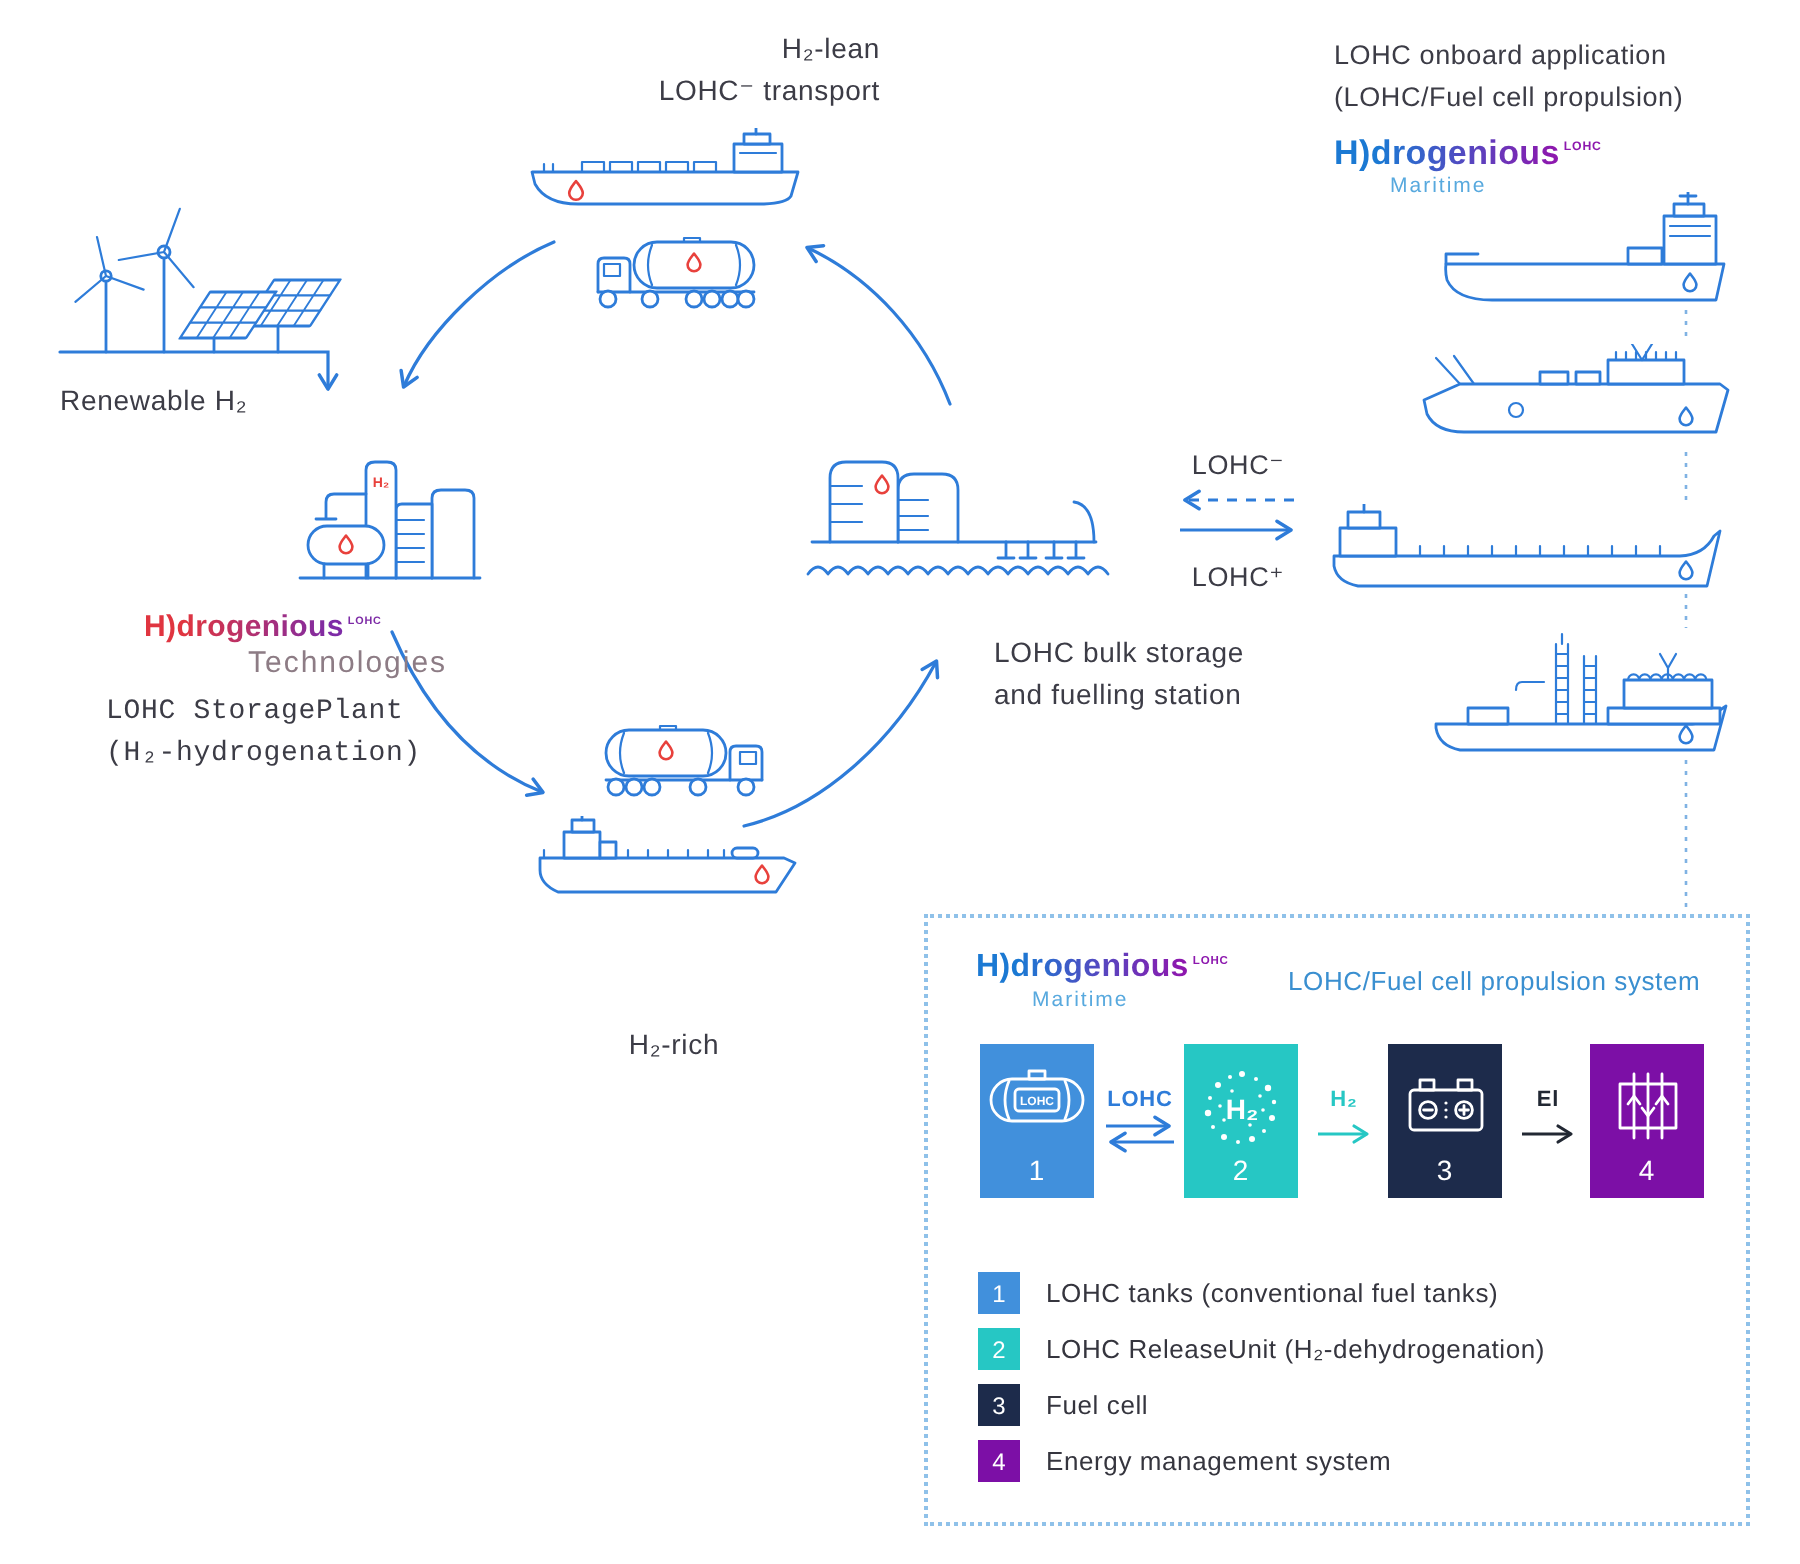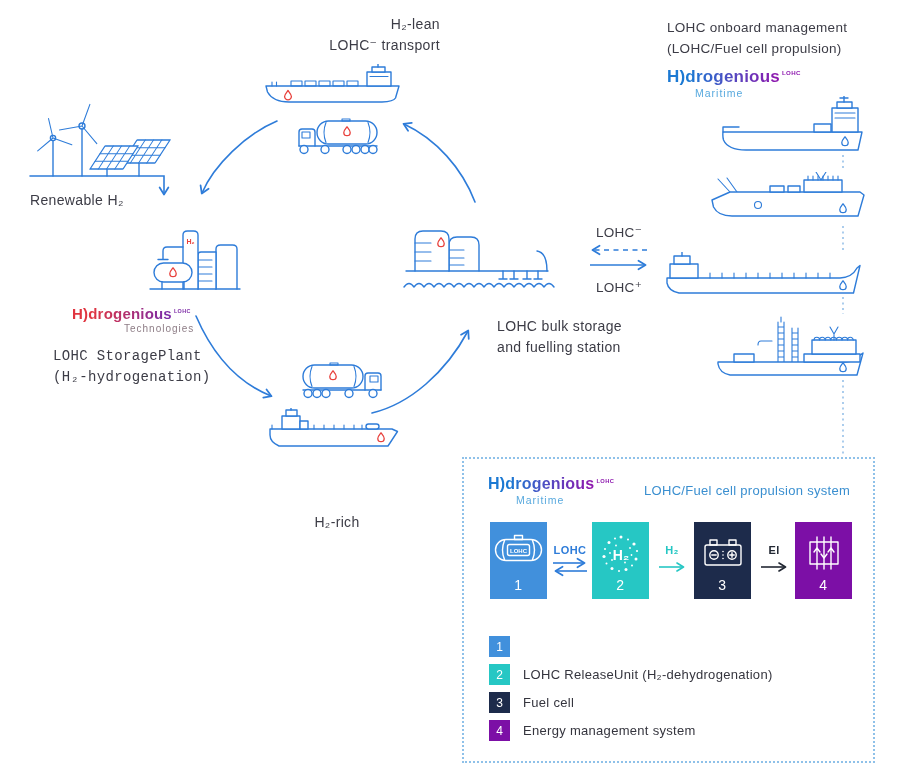--- a/index.html
+++ b/index.html
@@ -25,21 +25,21 @@
   .logo-word{font-weight:700;letter-spacing:.2px;white-space:nowrap;}
   .logo-word .sup{font-size:.36em;vertical-align:super;font-weight:700;margin-left:2px;letter-spacing:.4px;}
   .logo-sub{font-size:10.5px;margin-top:3px;letter-spacing:1px;font-weight:400;}
   .maritime .lg-h,.maritime .lg-y{color:#1b79d3;}
   .maritime .lg-rest{color:#5b3fa8;}
   .maritime .sup{color:#8d18ae;}
   .maritime .logo-sub{color:#58a9de;text-align:left;padding-left:28px;}
   .tech .lg-h,.tech .lg-y{color:#e03540;}
   .tech .lg-rest{color:#94309b;}
   .tech .sup{color:#7d2ba6;}
-  .tech .logo-sub{color:#8d7c85;text-align:center;padding-left:52px;font-size:10px;}
+  .tech .logo-sub{color:#8d7c85;text-align:center;padding-left:52px;font-size:15px;}
   @supports (-webkit-background-clip:text){
     .maritime .lg-rest{background:linear-gradient(90deg,#1b79d3 5%,#8d18ae 96%);-webkit-background-clip:text;background-clip:text;color:transparent;}
     .tech .lg-rest{background:linear-gradient(90deg,#e03540 5%,#7d2ba6 92%);-webkit-background-clip:text;background-clip:text;color:transparent;}
   }
   
   .sysbox{border:2px dotted #8fc1e9;background:#ffffff;}
   .sys-title{font-size:13px;letter-spacing:.3px;color:#3a8fd0;white-space:nowrap;}
   .fbox{position:absolute;width:57px;height:77px;display:flex;flex-direction:column;
         align-items:center;justify-content:space-between;padding:11px 0 6px;box-sizing:border-box;}
   .fbox .num{color:#ffffff;font-size:14px;letter-spacing:.5px;}
@@ -114,21 +114,21 @@
   <circle class="lnf" cx="9" cy="31.5" r="4"></circle>
   <circle class="lnf" cx="30" cy="31.5" r="4"></circle>
   <circle class="lnf" cx="52" cy="31.5" r="4"></circle>
   <circle class="lnf" cx="61" cy="31.5" r="4"></circle>
   <circle class="lnf" cx="70" cy="31.5" r="4"></circle>
   <circle class="lnf" cx="78" cy="31.5" r="4"></circle>
   <path class="drop drop-red" transform="translate(52,13)" d="M0,-4.2 C1.8,-1.9 3.2,-0.4 3.2,1.4 A3.2,3.2 0 1 1 -3.2,1.4 C-3.2,-0.4 -1.8,-1.9 0,-4.2 Z"></path>
 </svg>
 
 <div class="abs lbl-sm" style="left:667px;top:17px;width:225px;">
-  <div>LOHC onboard management</div>
+  <div>LOHC onboard application</div>
   <div>(LOHC/Fuel cell propulsion)</div>
 </div>
 
 <div class="abs logo maritime" style="left:667px;top:68px;font-size:17px;">
   <div class="logo-word"><span class="lg-h">H</span><span class="lg-y">)</span><span class="lg-rest">drogenious</span><span class="sup">LOHC</span></div>
   <div class="logo-sub">Maritime</div>
 </div>
 
 <svg class="abs" style="left:718px;top:96px" width="148" height="60" viewBox="0 0 148 60">
   <path class="lnf" d="M5,36 H144 L140,54 H28 Q10,54 5.5,44 Q4.5,40 5,36 Z"></path>
@@ -378,20 +378,21 @@
     <svg width="44" height="40" viewBox="0 0 44 40">
       <path class="wht" d="M15,4 V36 M22,4 V36 M29,4 V36"></path>
       <rect class="wht" x="8" y="9" width="28" height="22"></rect>
       <path class="wht" d="M12,19 L15,15 L18,19 M19,21 L22,25 L25,21 M26,19 L29,15 L32,19"></path>
     </svg>
     <div class="num">4</div>
   </div>
 
   <div class="leg-row" style="top:177px;">
     <div class="leg-sq" style="background:#4190dc;">1</div>
+    <div class="leg-txt">LOHC tanks (conventional fuel tanks)</div>
   </div>
   <div class="leg-row" style="top:205px;">
     <div class="leg-sq" style="background:#26c7c4;">2</div>
     <div class="leg-txt">LOHC ReleaseUnit (H₂-dehydrogenation)</div>
   </div>
   <div class="leg-row" style="top:233px;">
     <div class="leg-sq" style="background:#1d2b4b;">3</div>
     <div class="leg-txt">Fuel cell</div>
   </div>
   <div class="leg-row" style="top:261px;">

